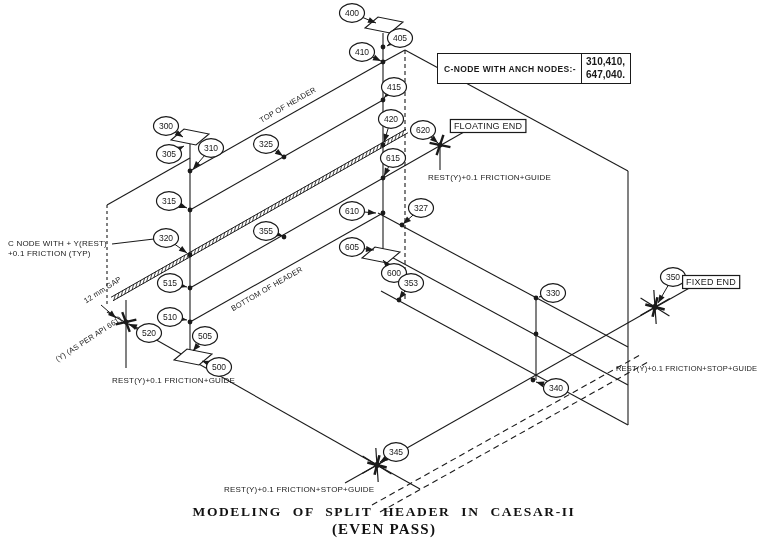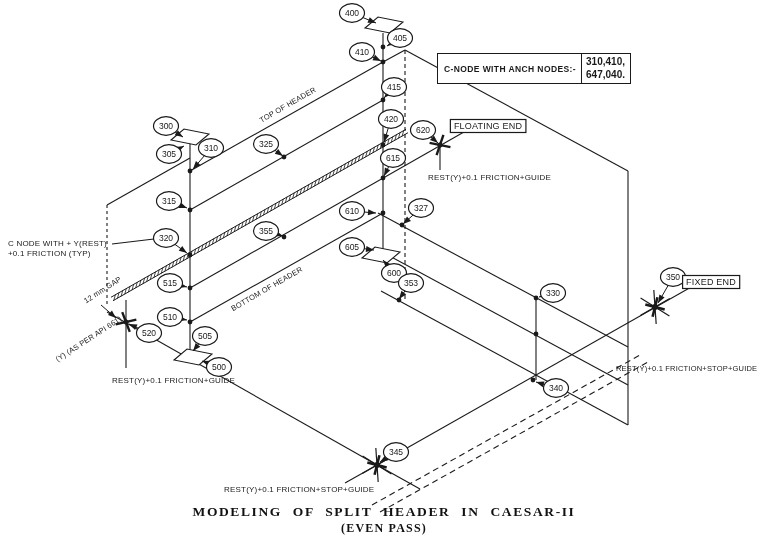--- a/index.html
+++ b/index.html
@@ -8,21 +8,21 @@
   .canvas svg{position:absolute;left:0;top:0;}
   .legend{position:absolute;left:437px;top:5px;display:flex;align-items:stretch;
           border:1.4px solid #1a1a1a;background:#fff;color:#1a1a1a;margin-top:48px;}
   .legend-label{padding:4px 5px 4px 6px;font-size:8.5px;font-weight:700;letter-spacing:.4px;
           display:flex;align-items:center;white-space:nowrap;}
   .legend-values{border-left:1.2px solid #1a1a1a;padding:2px 5px 2px 4px;font-size:10px;
           font-weight:700;line-height:1.25;white-space:nowrap;}
   .title-block{position:absolute;left:0;top:504px;width:768px;text-align:center;color:#111;
           font-family:"Liberation Serif",serif;font-weight:700;}
   .title-line1{font-size:13.5px;letter-spacing:1.6px;word-spacing:6px;}
-  .title-line2{font-size:12px;letter-spacing:1.2px;margin-top:1px;text-align:center;}
+  .title-line2{font-size:15px;letter-spacing:1.2px;margin-top:1px;text-align:center;}
 </style>
 </head>
 <body>
 
 <div class="canvas">
   <svg id="diagram" width="768" height="540" viewBox="0 0 768 540">
       <g>
         <line x1="190" y1="143" x2="190" y2="352" stroke="#1a1a1a" stroke-width="1.1"></line>
       </g>
       <g>

